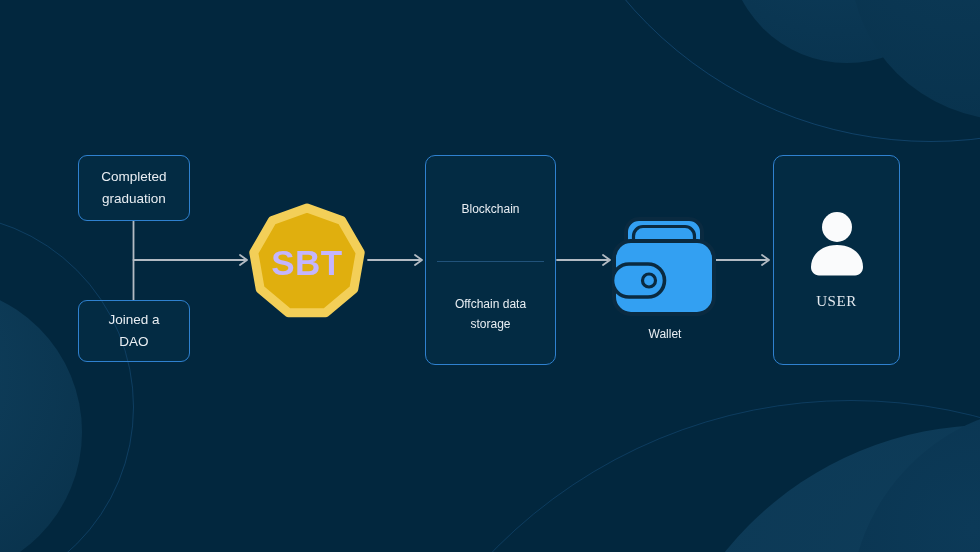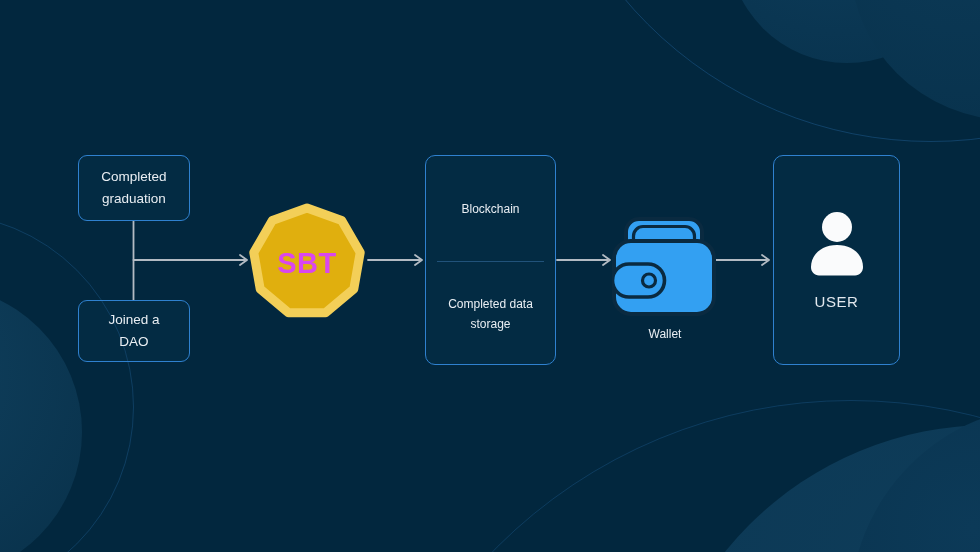--- a/index.html
+++ b/index.html
@@ -50,21 +50,21 @@
   .node .lbl { white-space: pre-line; text-align: center; }
   .node-src { left: 78px; width: 112px; font-size: 13.5px; line-height: 22px; }
   #node-src1 { top: 155px; height: 66px; }
   #node-src2 { top: 300px; height: 62px; }
   
   .badge-wrap { position: absolute; left: 247px; top: 203px; width: 120px; height: 118px; }
   .badge-wrap svg { position: absolute; left: 0; top: 0; }
   .badge-label {
     position: absolute; left: 0; top: 0; width: 120px; height: 118px;
     display: flex; align-items: center; justify-content: center;
-    font-size: 29px; font-weight: 700; color: #d946ef; letter-spacing: 0.5px;
+    font-size: 35px; font-weight: 700; color: #c4b5fd; letter-spacing: 0.5px;
     padding-top: 2px; box-sizing: border-box;
   }
   
   #node-storage {
     left: 425px; top: 155px; width: 131px; height: 210px;
     border-radius: 10px;
     display: block;
   }
   .storage-half {
     position: absolute; left: 0; width: 100%;
@@ -81,21 +81,21 @@
     position: absolute; color: #E9EEF3; font-size: 12px;
     text-align: center; height: 18px; line-height: 18px;
   }
   #caption-storage { left: 425px; top: 381px; width: 131px; }
   #caption-wallet  { left: 610px; top: 325px; width: 110px; }
   
   .wallet-wrap { position: absolute; left: 612px; top: 217px; width: 104px; height: 99px; }
   
   #node-user {
     left: 773px; top: 155px; width: 127px; height: 210px;
-    border-radius: 10px; display: block;
+    border-radius: 10px; display: block; font-family: Liberation Serif, serif;
   }
   .user-icon { position: absolute; left: 33px; top: 56px; }
   .user-label {
     position: absolute; left: 0; top: 137px; width: 100%;
     text-align: center; font-size: 15px; letter-spacing: 0.6px; color: #E2E8EE;
   }
 </style>
 </head>
 <body>
 
@@ -137,21 +137,21 @@
     </svg>
     <div class="badge-label">SBT</div>
   </div>
 
   <div class="node" id="node-storage">
     <div class="storage-half storage-top">
       <span class="lbl">Blockchain</span>
     </div>
     <div class="storage-divider"></div>
     <div class="storage-half storage-bottom">
-      <span class="lbl">Completed data
+      <span class="lbl">Offchain data
 storage</span>
     </div>
   </div>
 
   <div class="wallet-wrap">
     <svg width="104" height="99" viewBox="0 0 104 99">
       <rect x="14" y="2" width="76" height="40" rx="13" fill="#33A0F2" stroke="#0A2A40" stroke-width="4"></rect>
       <rect x="21.5" y="9.5" width="61" height="28" rx="9.5" fill="none" stroke="#0A2A40" stroke-width="3.2"></rect>
       <rect x="2" y="24" width="100" height="73" rx="17" fill="#33A0F2" stroke="#0A2A40" stroke-width="4"></rect>
       <rect x="0.5" y="47" width="52" height="33" rx="16.5" fill="#33A0F2" stroke="#0A2A40" stroke-width="3.6"></rect>

